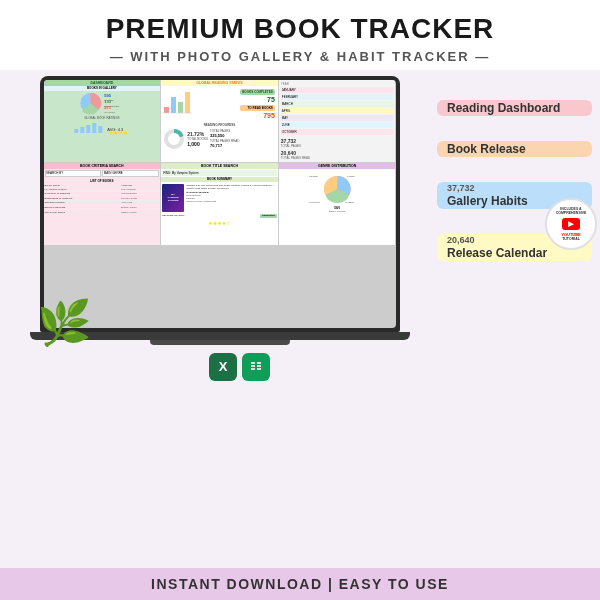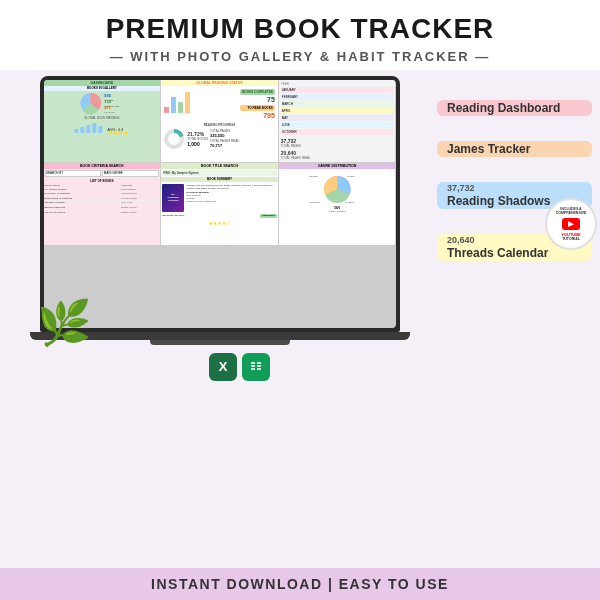--- a/index.html
+++ b/index.html
@@ -452,35 +452,35 @@
       </div>
     </div>
 
     <div class="right-sidebar">
 
       <div class="feature-tag pink">
         <span>Reading Dashboard</span>
       </div>
 
       <div class="feature-tag peach">
-        <span>James Tracker</span>
+        <span>Book Release</span>
       </div>
 
 
       <div class="feature-tag blue">
         <div>
           <div style="font-size:9px; font-weight:600; color:#555; margin-bottom:1px;">37,732</div>
-          <div>Reading Shadows</div>
+          <div>Gallery Habits</div>
         </div>
       </div>
 
       <div class="feature-tag yellow">
         <div>
           <div style="font-size:9px; font-weight:600; color:#555; margin-bottom:1px;">20,640</div>
-          <div>Threads Calendar</div>
+          <div>Release Calendar</div>
         </div>
       </div>
 
       <div style="position:relative; margin-top:4px;">
         <div class="yt-badge">
           <div style="font-size:3.5px; font-weight:bold; text-align:center; line-height:1.3; margin-bottom:2px;">INCLUDES A COMPREHENSIVE</div>
           <div class="yt-icon"></div>
           <div style="font-size:4px; font-weight:bold; color:#ff0000;">YOUTUBE</div>
           <div style="font-size:3.5px; font-weight:bold;">TUTORIAL</div>
         </div>

